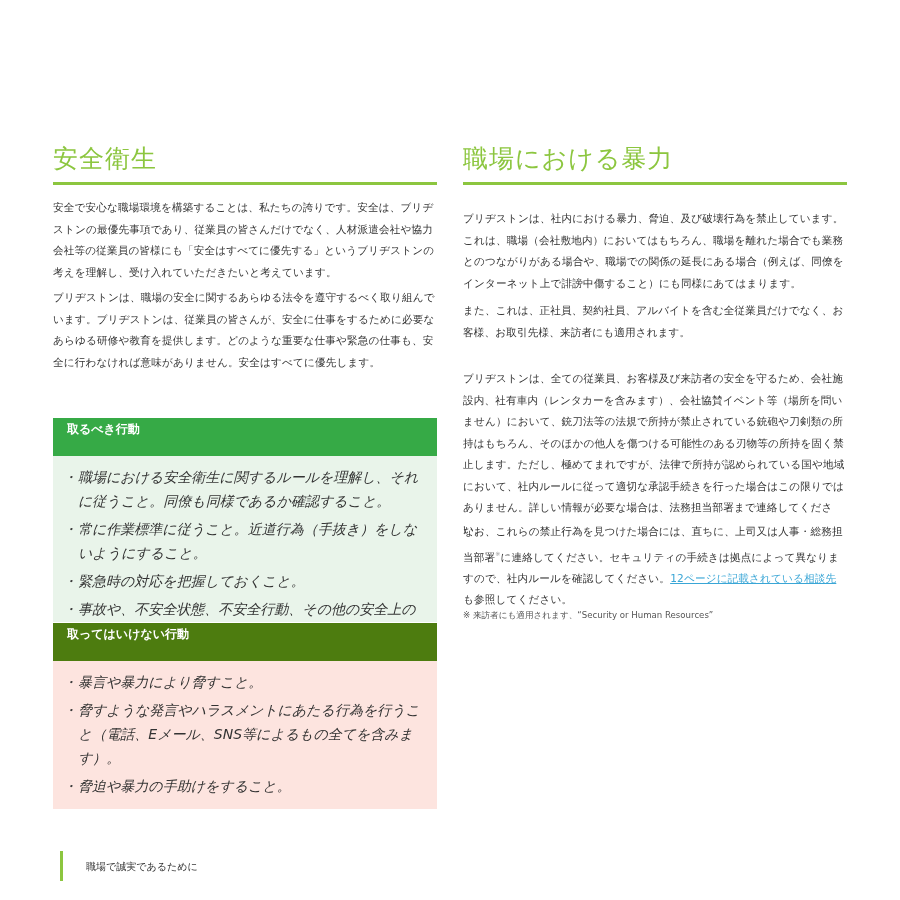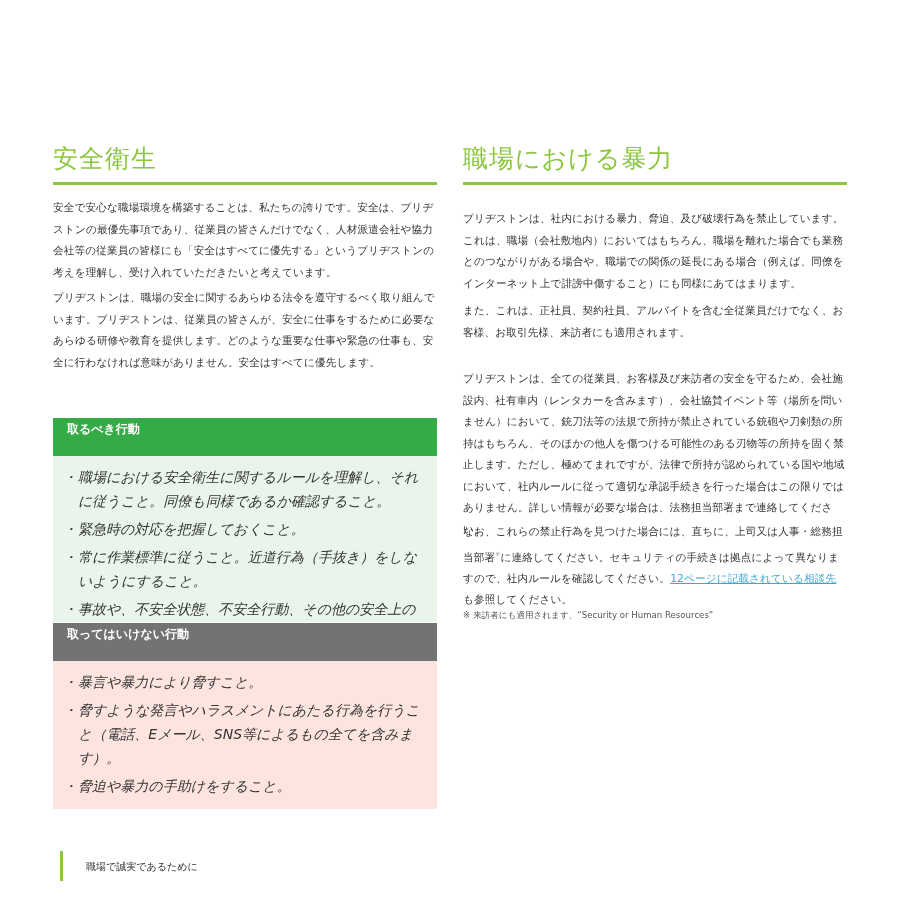--- a/index.html
+++ b/index.html
@@ -14,21 +14,21 @@
   .para { position:absolute; left:0; width:100%; margin:0; font-size:10.6px; line-height:21.5px;
           color:#333333; letter-spacing:0.15px; }
   .box { position:absolute; left:0; width:384px; }
   .box-head { height:38px; line-height:22px; padding-left:14px; color:#ffffff; font-weight:bold; font-size:12px; }
   .box-body { padding:9px 10px 8px 14px; }
   .box-list { list-style:none; margin:0; padding:0; }
   .box-list li { position:relative; padding-left:11px; font-size:14px; line-height:24px; margin-bottom:4px; color:#333333;font-style:italic; }
   .box-list li::before { content:"・"; position:absolute; left:-4px; top:0; }
   .box-green .box-head { background:#36aa46; }
   .box-green .box-body { background:#e9f4ea; }
-  .box-red .box-head { background:#737373; }
+  .box-red .box-head { background:#4d7c0f; }
   .box-red .box-body { background:#fde4df; }
   .link { color:#3aa6d6; text-decoration:underline; }
   .note { position:absolute; left:0; top:610px; font-size:8.6px; color:#555555; white-space:nowrap; }
   .footer-num { position:absolute; left:27px; top:901px; font-size:15px; font-weight:bold; color:#222222; }
   .footer-bar { position:absolute; left:60px; top:851px; width:3px; height:30px; background:#8cc63f; }
   .footer-text { position:absolute; left:86px; top:860px; font-size:10px; color:#333333; }
 </style>
 </head>
 <body>
 
@@ -37,22 +37,22 @@
   <div class="rule"></div>
 
   <p class="para" style="top:197px;">安全で安心な職場環境を構築することは、私たちの誇りです。安全は、ブリヂストンの最優先事項であり、従業員の皆さんだけでなく、人材派遣会社や協力会社等の従業員の皆様にも「安全はすべてに優先する」というブリヂストンの考えを理解し、受け入れていただきたいと考えています。</p>
   <p class="para" style="top:287px;">ブリヂストンは、職場の安全に関するあらゆる法令を遵守するべく取り組んでいます。ブリヂストンは、従業員の皆さんが、安全に仕事をするために必要なあらゆる研修や教育を提供します。どのような重要な仕事や緊急の仕事も、安全に行わなければ意味がありません。安全はすべてに優先します。</p>
 
   <div class="box box-green" style="top:418px;">
     <div class="box-head">取るべき行動</div>
     <div class="box-body" style="height:149px;">
       <ul class="box-list">
         <li>職場における安全衛生に関するルールを理解し、それに従うこと。同僚も同様であるか確認すること。</li>
+        <li>常に作業標準に従うこと。近道行為（手抜き）をしないようにすること。</li>
         <li>緊急時の対応を把握しておくこと。</li>
-        <li>常に作業標準に従うこと。近道行為（手抜き）をしないようにすること。</li>
         <li>事故や、不安全状態、不安全行動、その他の安全上の懸念が生じた場合には、直ちに上司又は職場の安全管理者に報告すること。</li>
       </ul>
     </div>
   </div>
 
   <div class="box box-red" style="top:623px;">
     <div class="box-head">取ってはいけない行動</div>
     <div class="box-body" style="height:131px;">
       <ul class="box-list">
         <li>暴言や暴力により脅すこと。</li>

